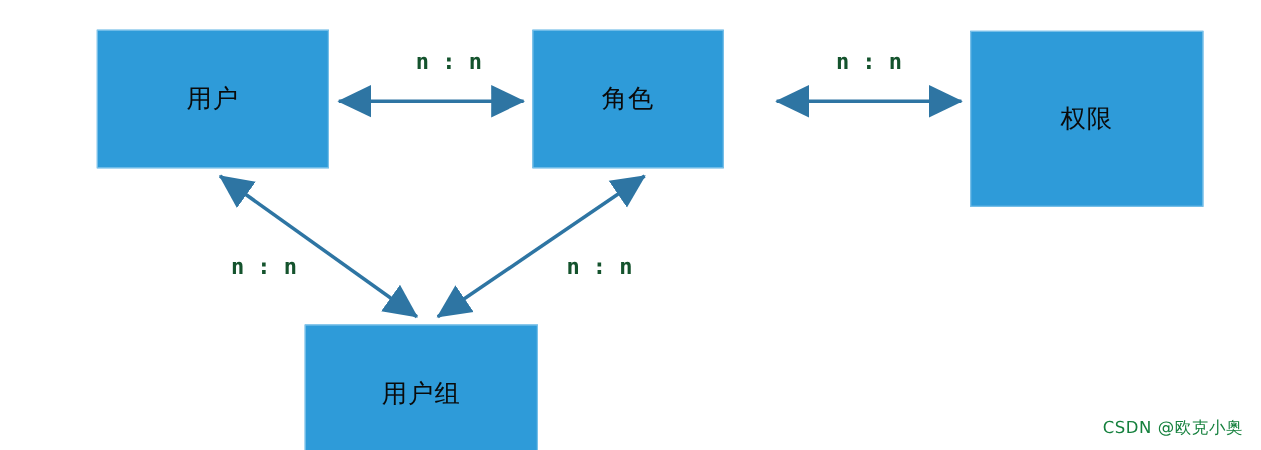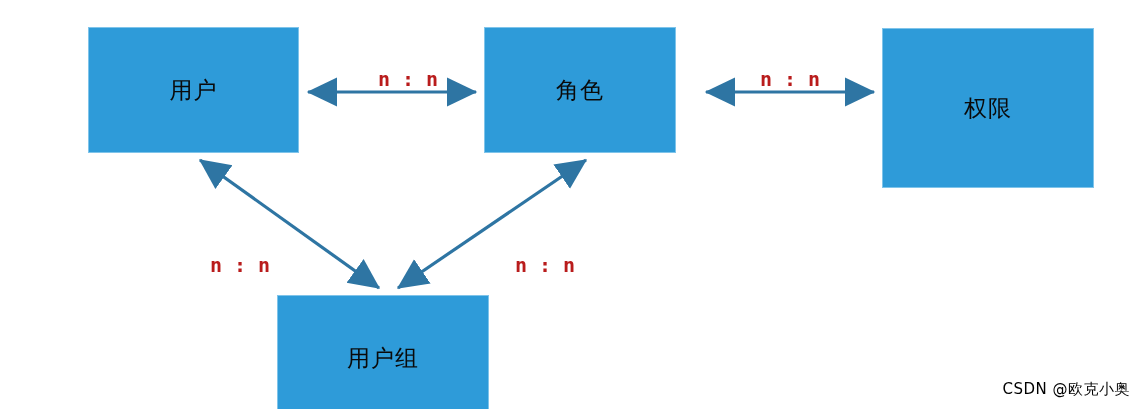--- a/index.html
+++ b/index.html
@@ -29,35 +29,34 @@
   }
   .entity-label {
     font-family: "DejaVu Sans", "Liberation Sans", sans-serif;
     font-size: 23px;
     color: #0a0a0a;
     line-height: 1;
     letter-spacing: 1px;
     user-select: none;
   }
   .card-user      { left: 88px;  top: 27px;  width: 211px; height: 126px; }
-  .card-role      { left: 484px; top: 27px;  width: 192px; height: 126px; }
+  .card-role      { left: 484px; top: 27px;  width: 174px; height: 126px; }
   .card-perm      { left: 882px; top: 28px;  width: 212px; height: 160px; }
   .card-usergroup { left: 277px; top: 295px; width: 212px; height: 126px; }
 
   .rel-label {
     position: absolute;
     font-family: "DejaVu Sans Mono", "Liberation Mono", monospace;
     font-size: 20px;
     font-weight: bold;
-    color: #b91c1c;
+    color: #14532d;
     white-space: nowrap;
     transform: translate(-50%, -50%);
     z-index: 4;
     user-select: none;
-    margin-top: 23px;
   }
   .label-user-role   { left: 408px; top: 56px; }
   .label-role-perm   { left: 790px; top: 56px; }
   .label-ug-user     { left: 240px; top: 242px; }
   .label-ug-role     { left: 545px; top: 242px; }
 
   #connectors {
     position: absolute;
     left: 0;
     top: 0;
@@ -65,21 +64,21 @@
     height: 409px;
     z-index: 2;
   }
 
   .watermark {
     position: absolute;
     right: 16px;
     bottom: 10px;
     font-family: "DejaVu Sans", "Liberation Sans", sans-serif;
     font-size: 15px;
-    color: #000000;
+    color: #15803d;
     letter-spacing: 0.5px;
     white-space: nowrap;
     z-index: 5;
     user-select: none;
   }
 </style>
 </head>
 <body>
 
 <div id="canvas">

